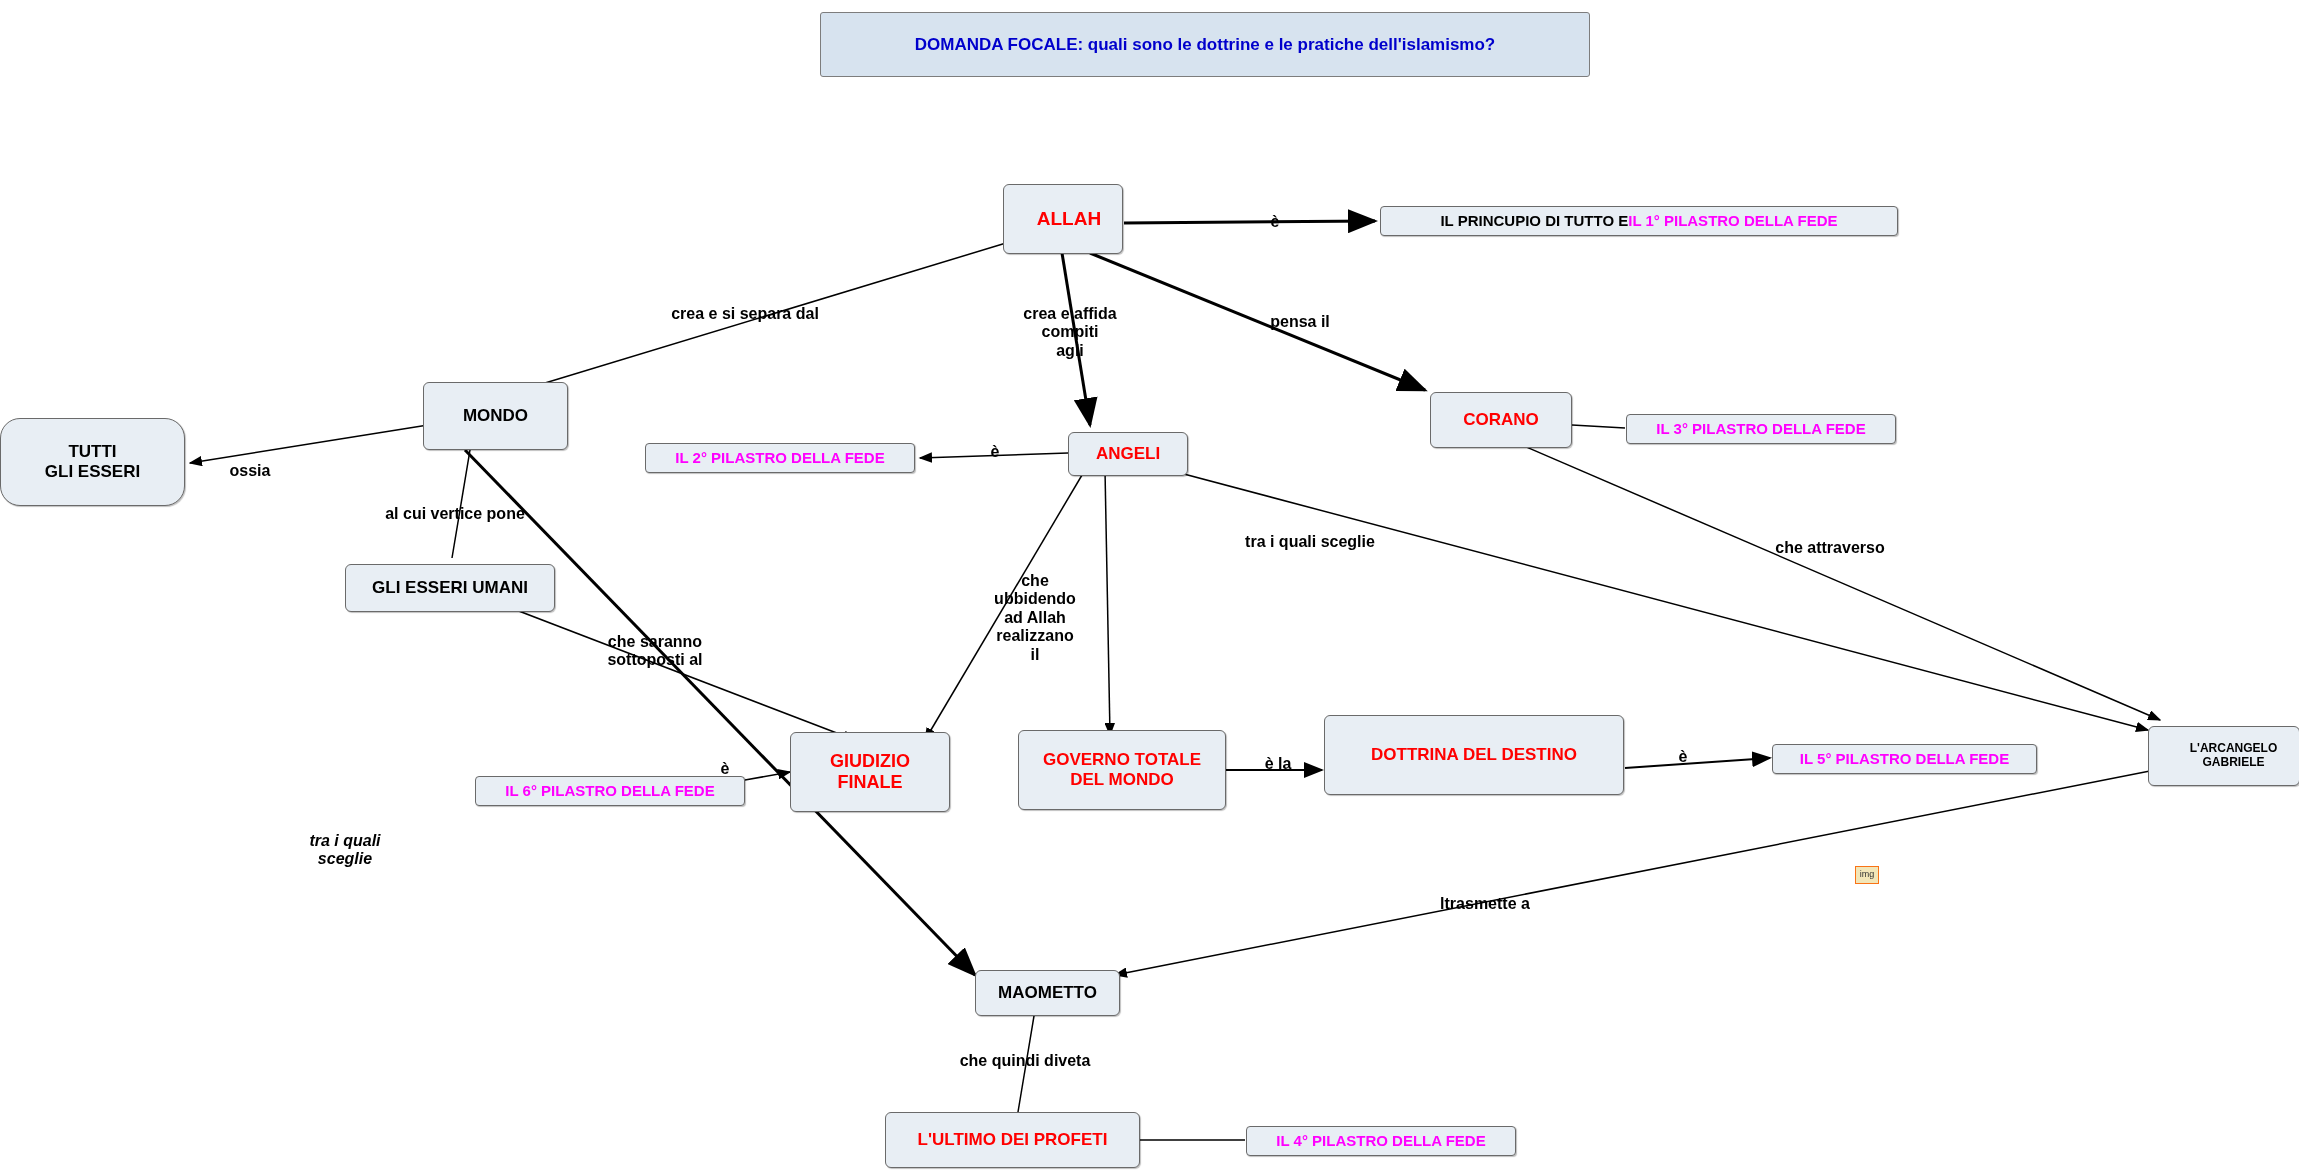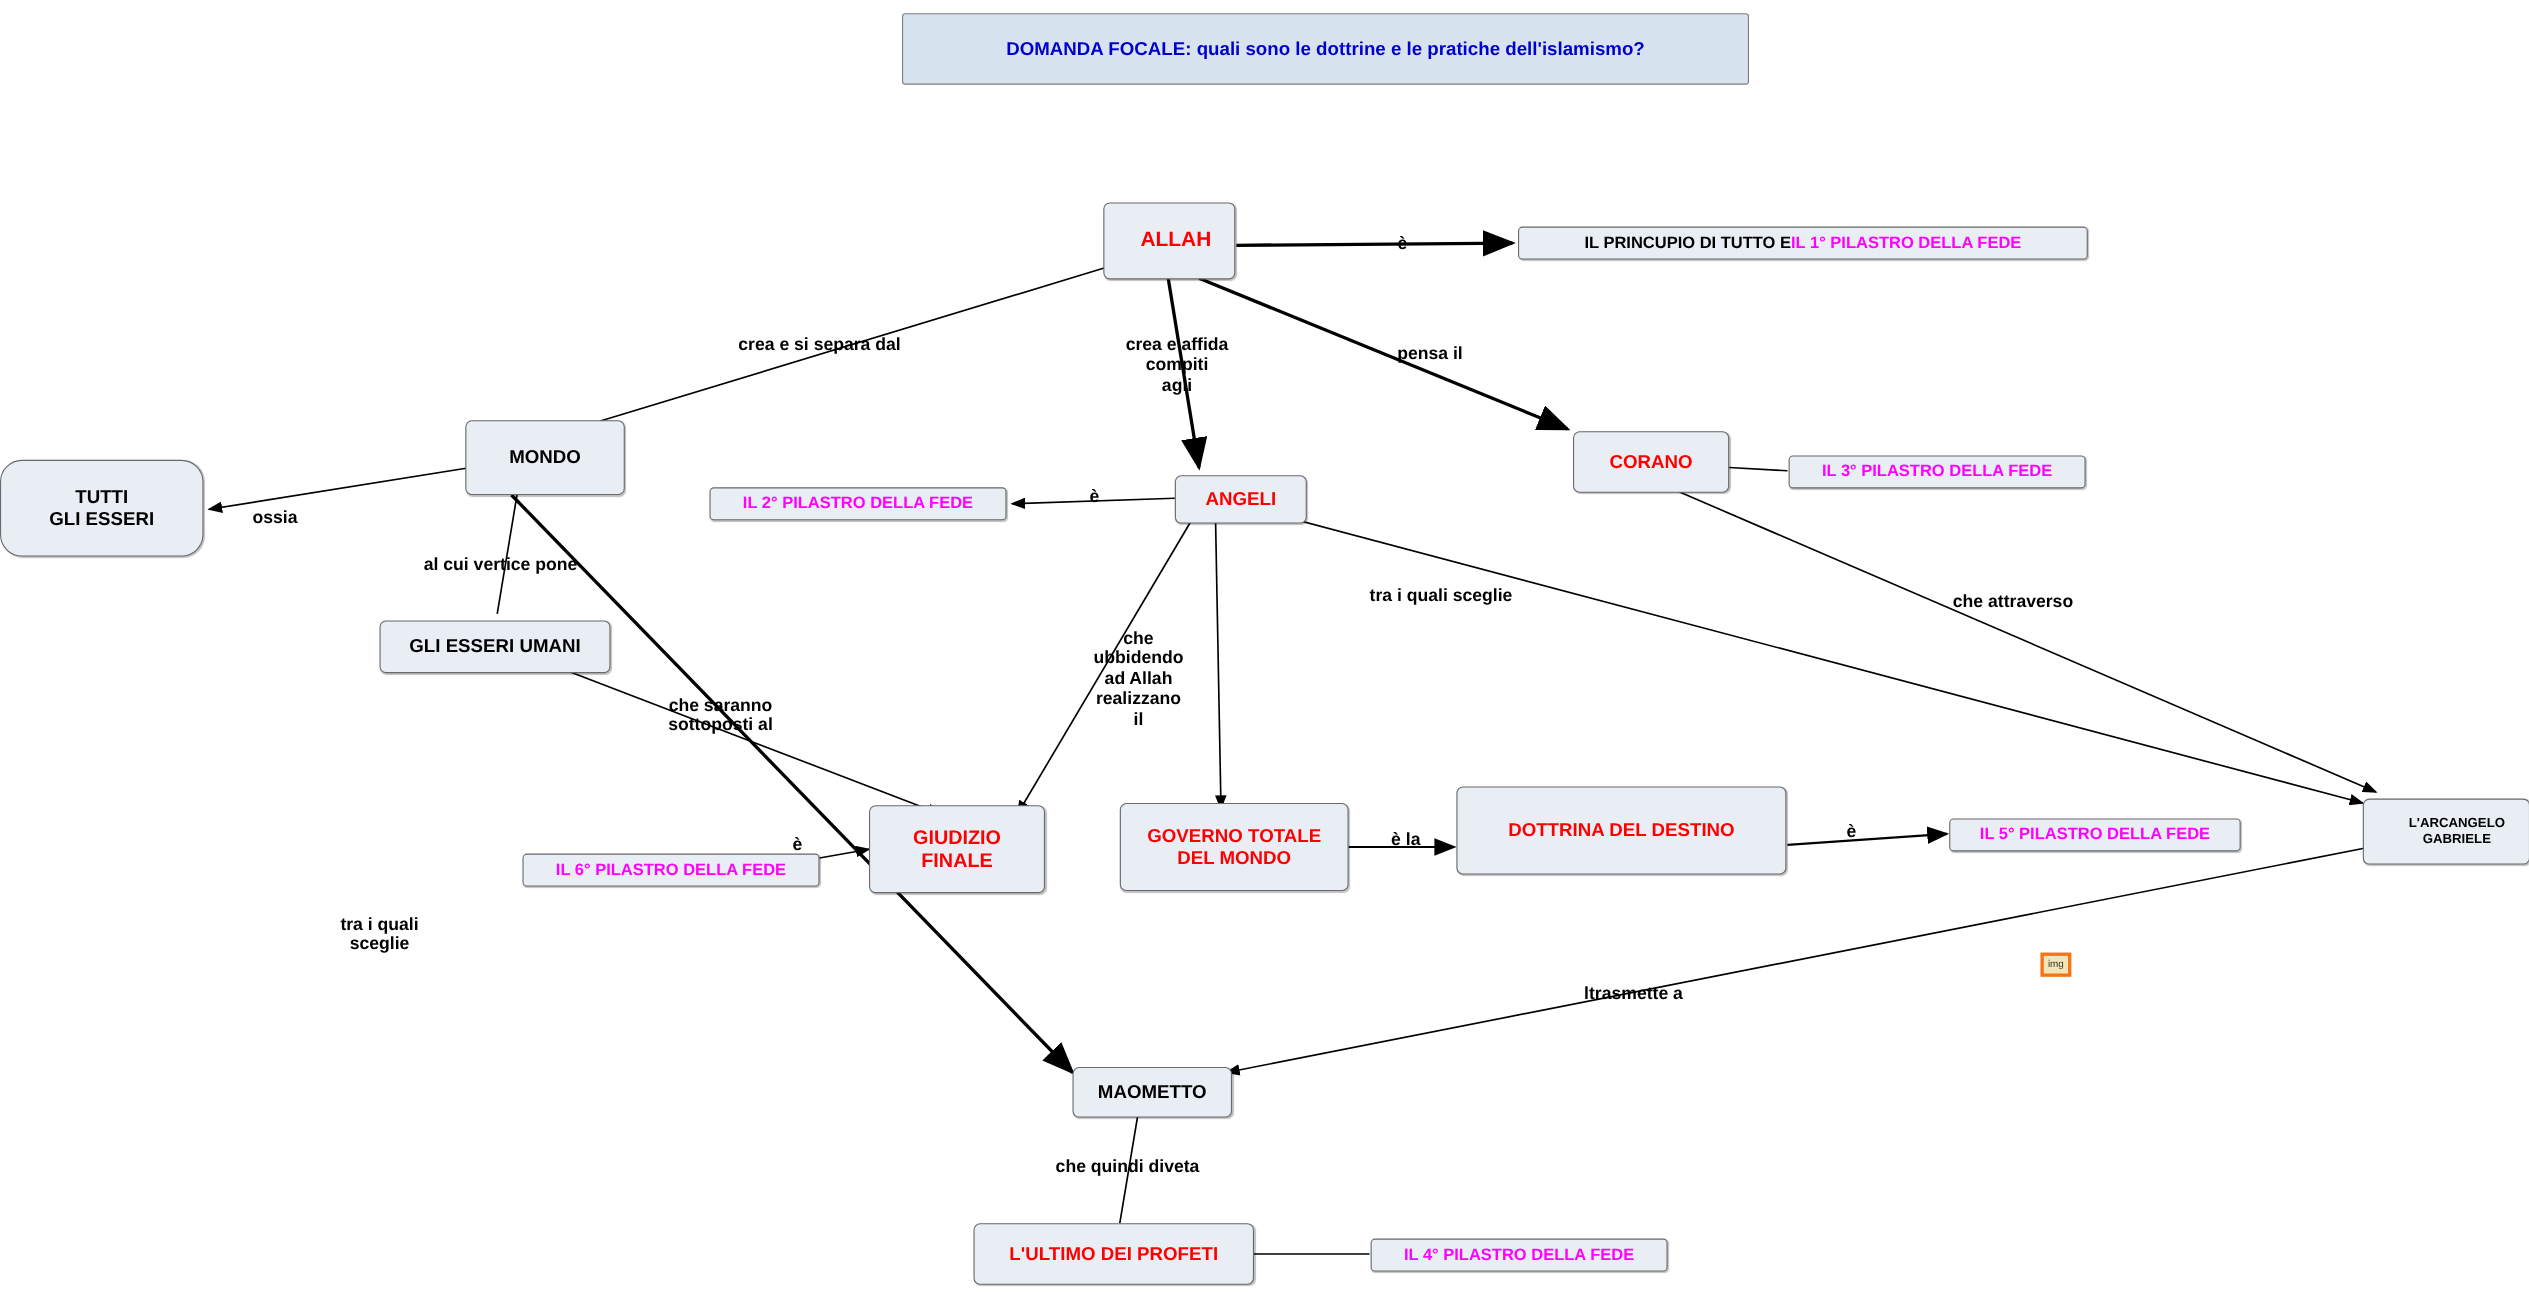--- a/index.html
+++ b/index.html
@@ -70,21 +70,21 @@
     font-weight: bold;
     font-size: 17px;
     text-align: center;
     padding: 6px 12px;
   }
   .tiny-icon {
     position: absolute;
     width: 22px;
     height: 16px;
     background: #f2e6b8;
-    border: 3px solid #f97316;
+    border: 1px solid #f97316;
     font-size: 9px;
     line-height: 14px;
     text-align: center;
     color: #333;
     overflow: hidden;
   }
 </style>
 </head>
 <body>
 
@@ -250,21 +250,21 @@
 ad Allah
 realizzano
 il</div>
 
   <div class="label" style="left:710px; top:760px; width:30px;">è</div>
 
   <div class="label" style="left:1248px; top:755px; width:60px;">è la</div>
 
   <div class="label" style="left:1668px; top:748px; width:30px;">è</div>
 
-  <div class="label" style="left:270px; top:832px; width:150px;">tra i quali
+  <div class="label" style="left:270px; top:832px; width:150px;font-style:italic;">tra i quali
 sceglie</div>
 
   <div class="label" style="left:1395px; top:895px; width:180px;">ltrasmette a</div>
 
   <div class="label" style="left:925px; top:1052px; width:200px;">che quindi diveta</div>
 
   <div class="tiny-icon" style="left:1855px; top:866px;">
     <span>img</span>
   </div>
 

